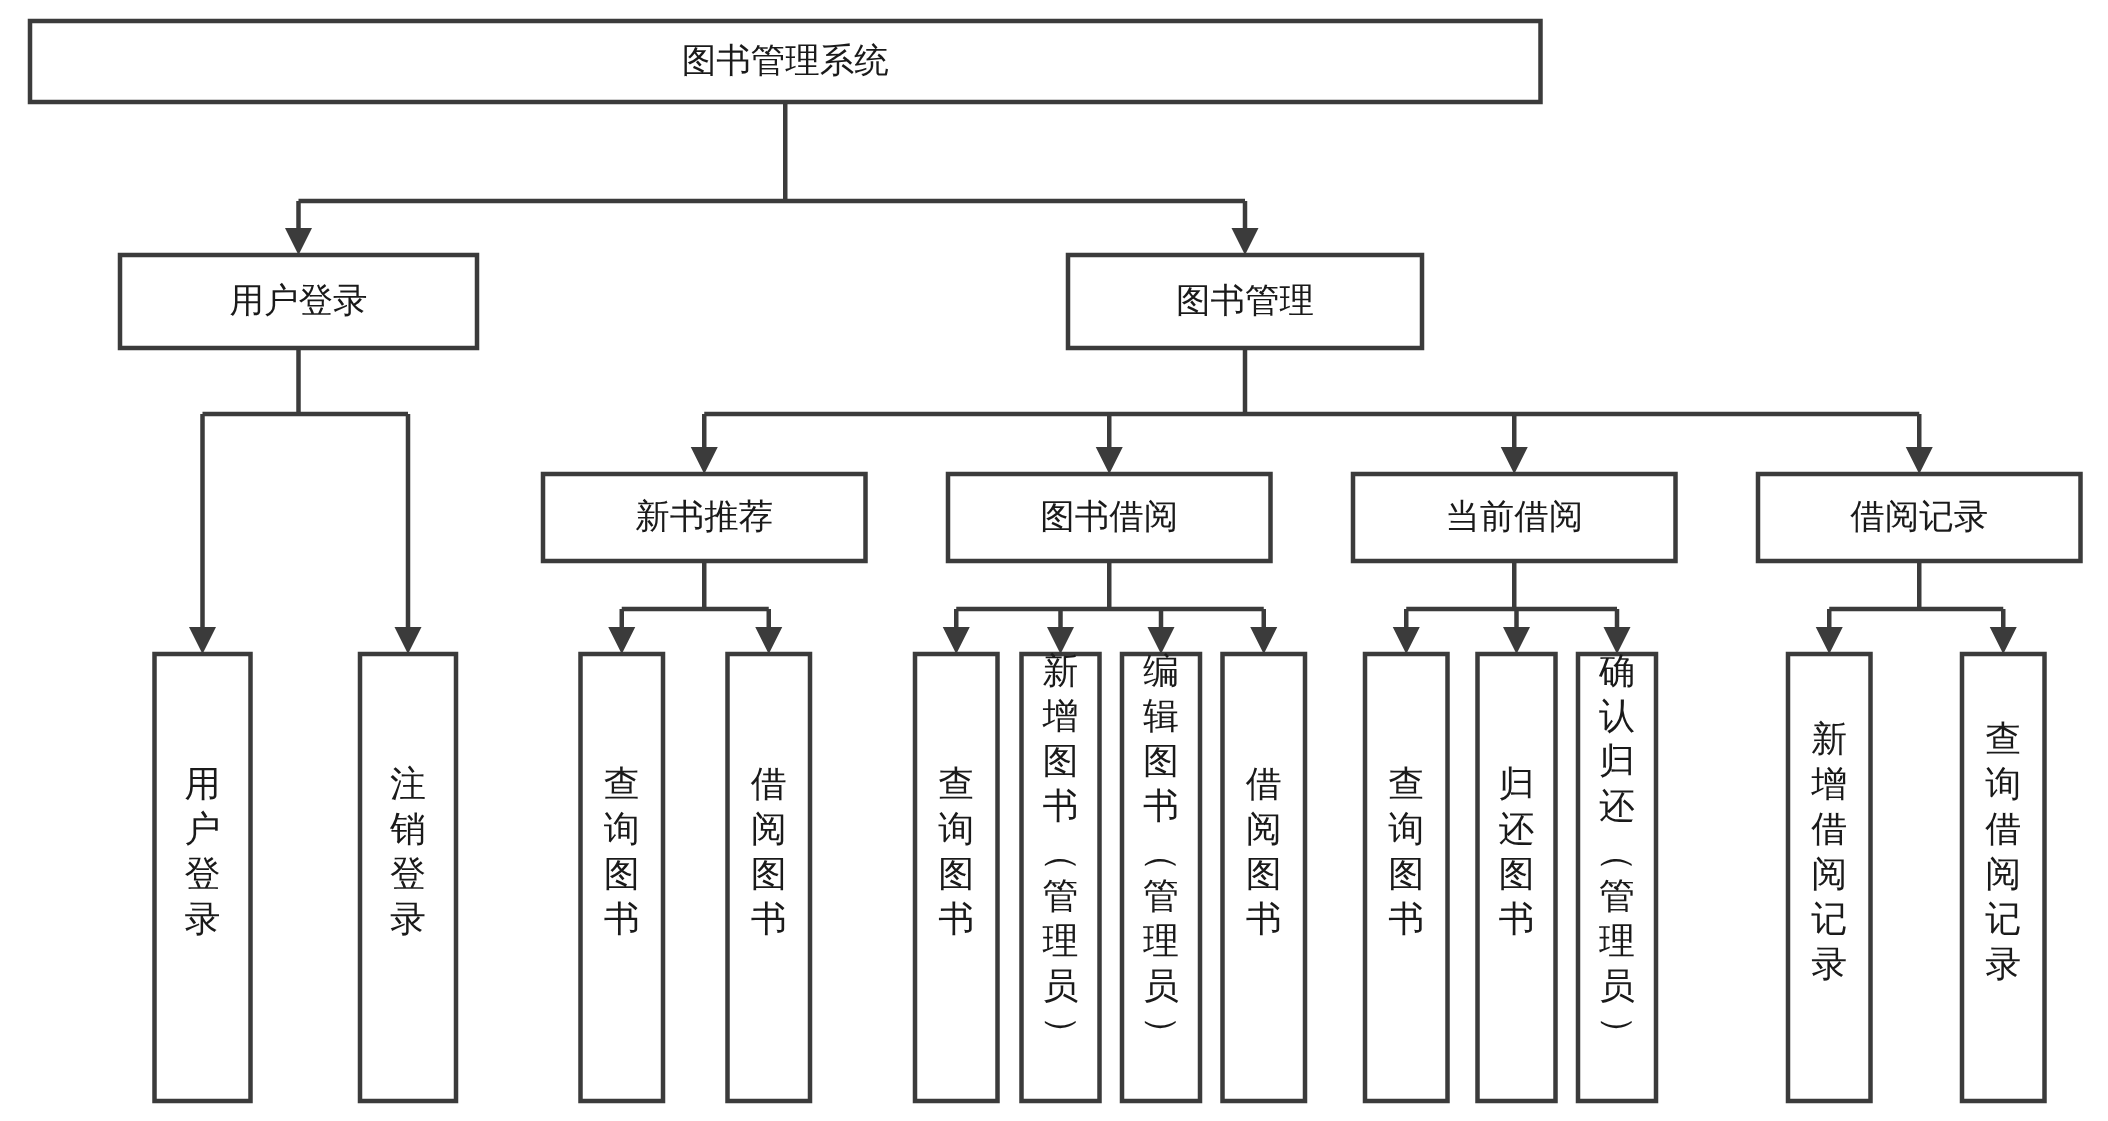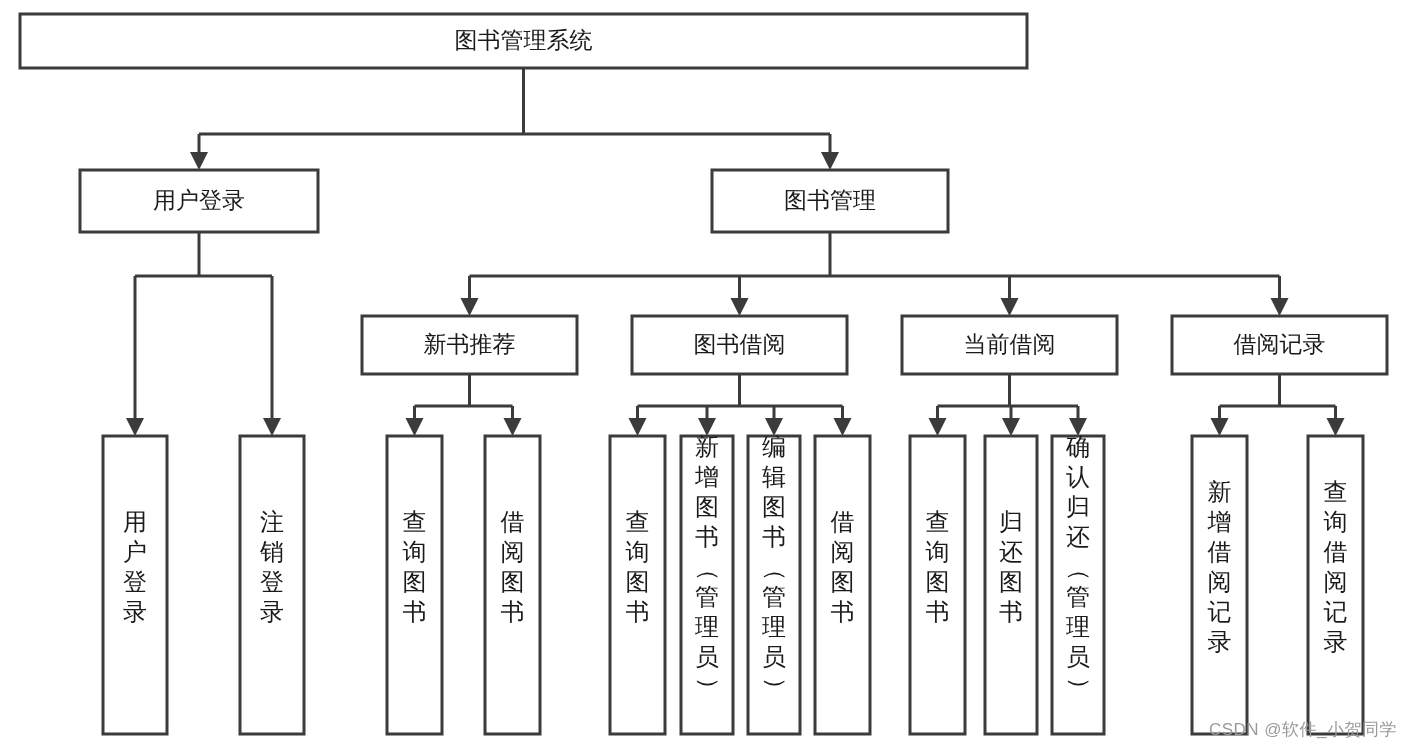--- a/index.html
+++ b/index.html
@@ -291,14 +291,13 @@
             <text x="1335.5" y="524" class="node-label-vertical" dominant-baseline="middle">询</text>
             <text x="1335.5" y="554" class="node-label-vertical" dominant-baseline="middle">借</text>
             <text x="1335.5" y="584" class="node-label-vertical" dominant-baseline="middle">阅</text>
             <text x="1335.5" y="614" class="node-label-vertical" dominant-baseline="middle">记</text>
             <text x="1335.5" y="644" class="node-label-vertical" dominant-baseline="middle">录</text>
           </g>
         </g>
       </g>
   </svg>
 
-  <div class="watermark">CSDN @软件_小贺同学</div>
 </div>
 
 </body></html>

